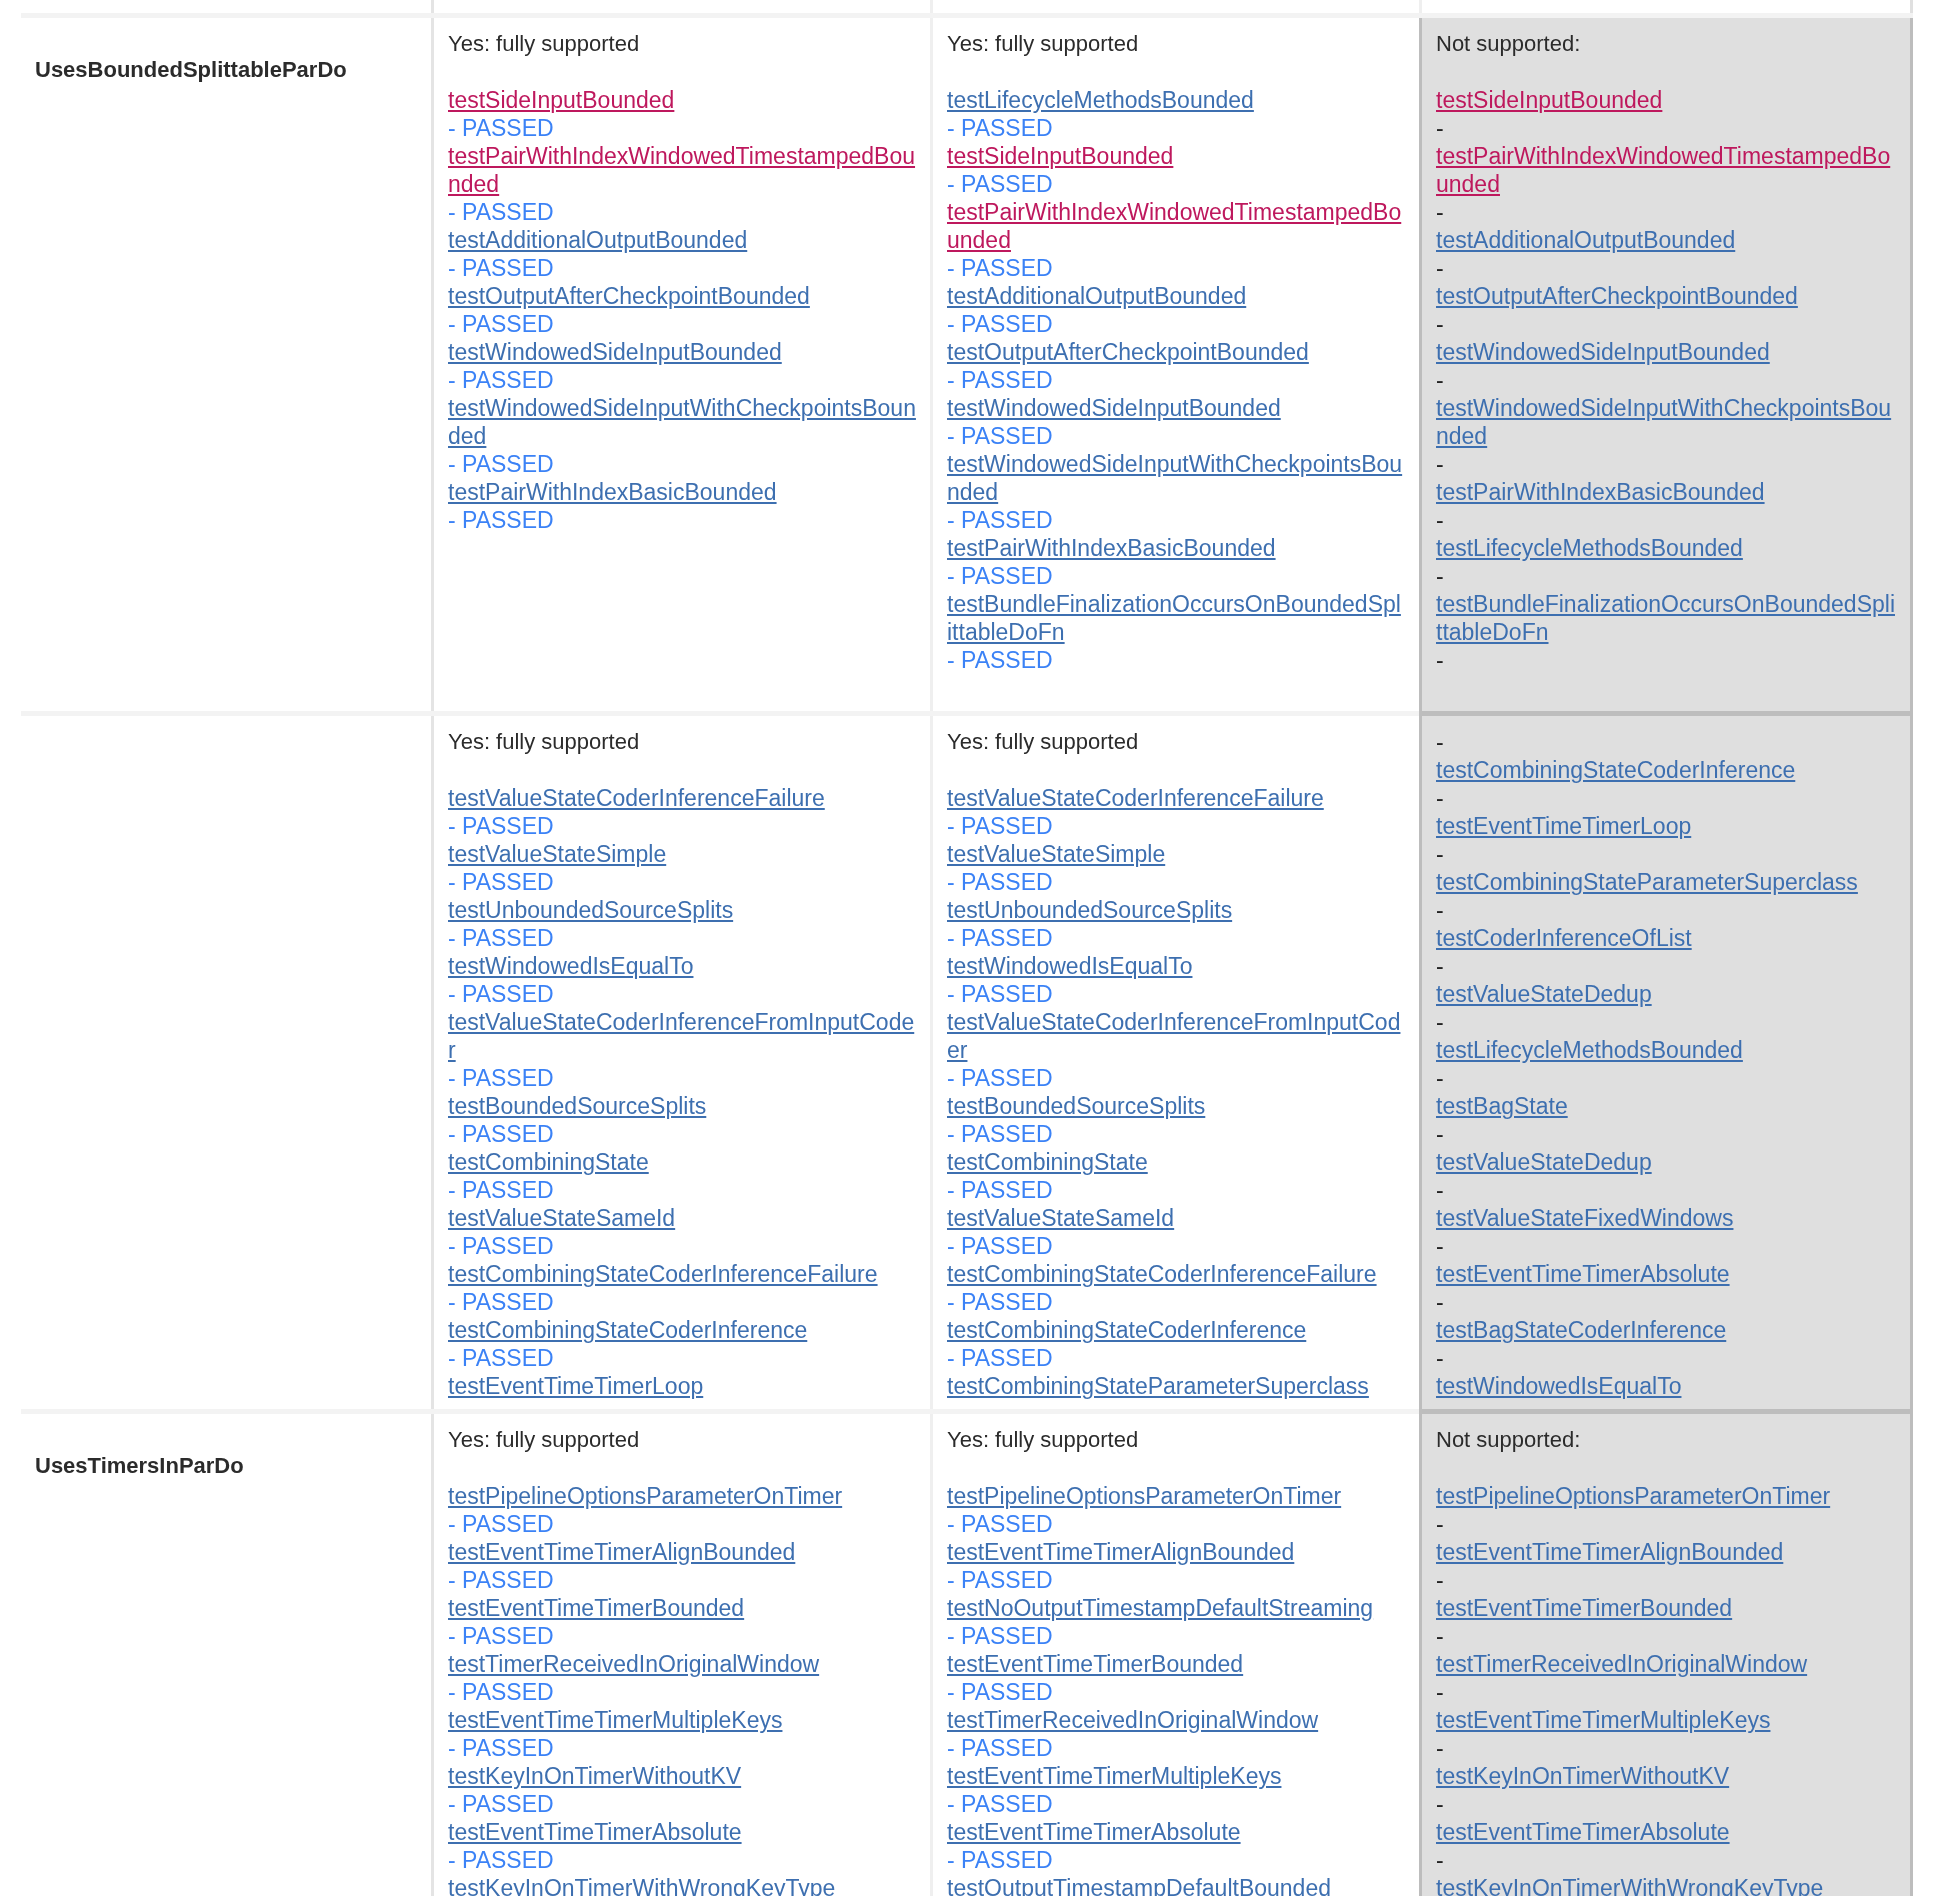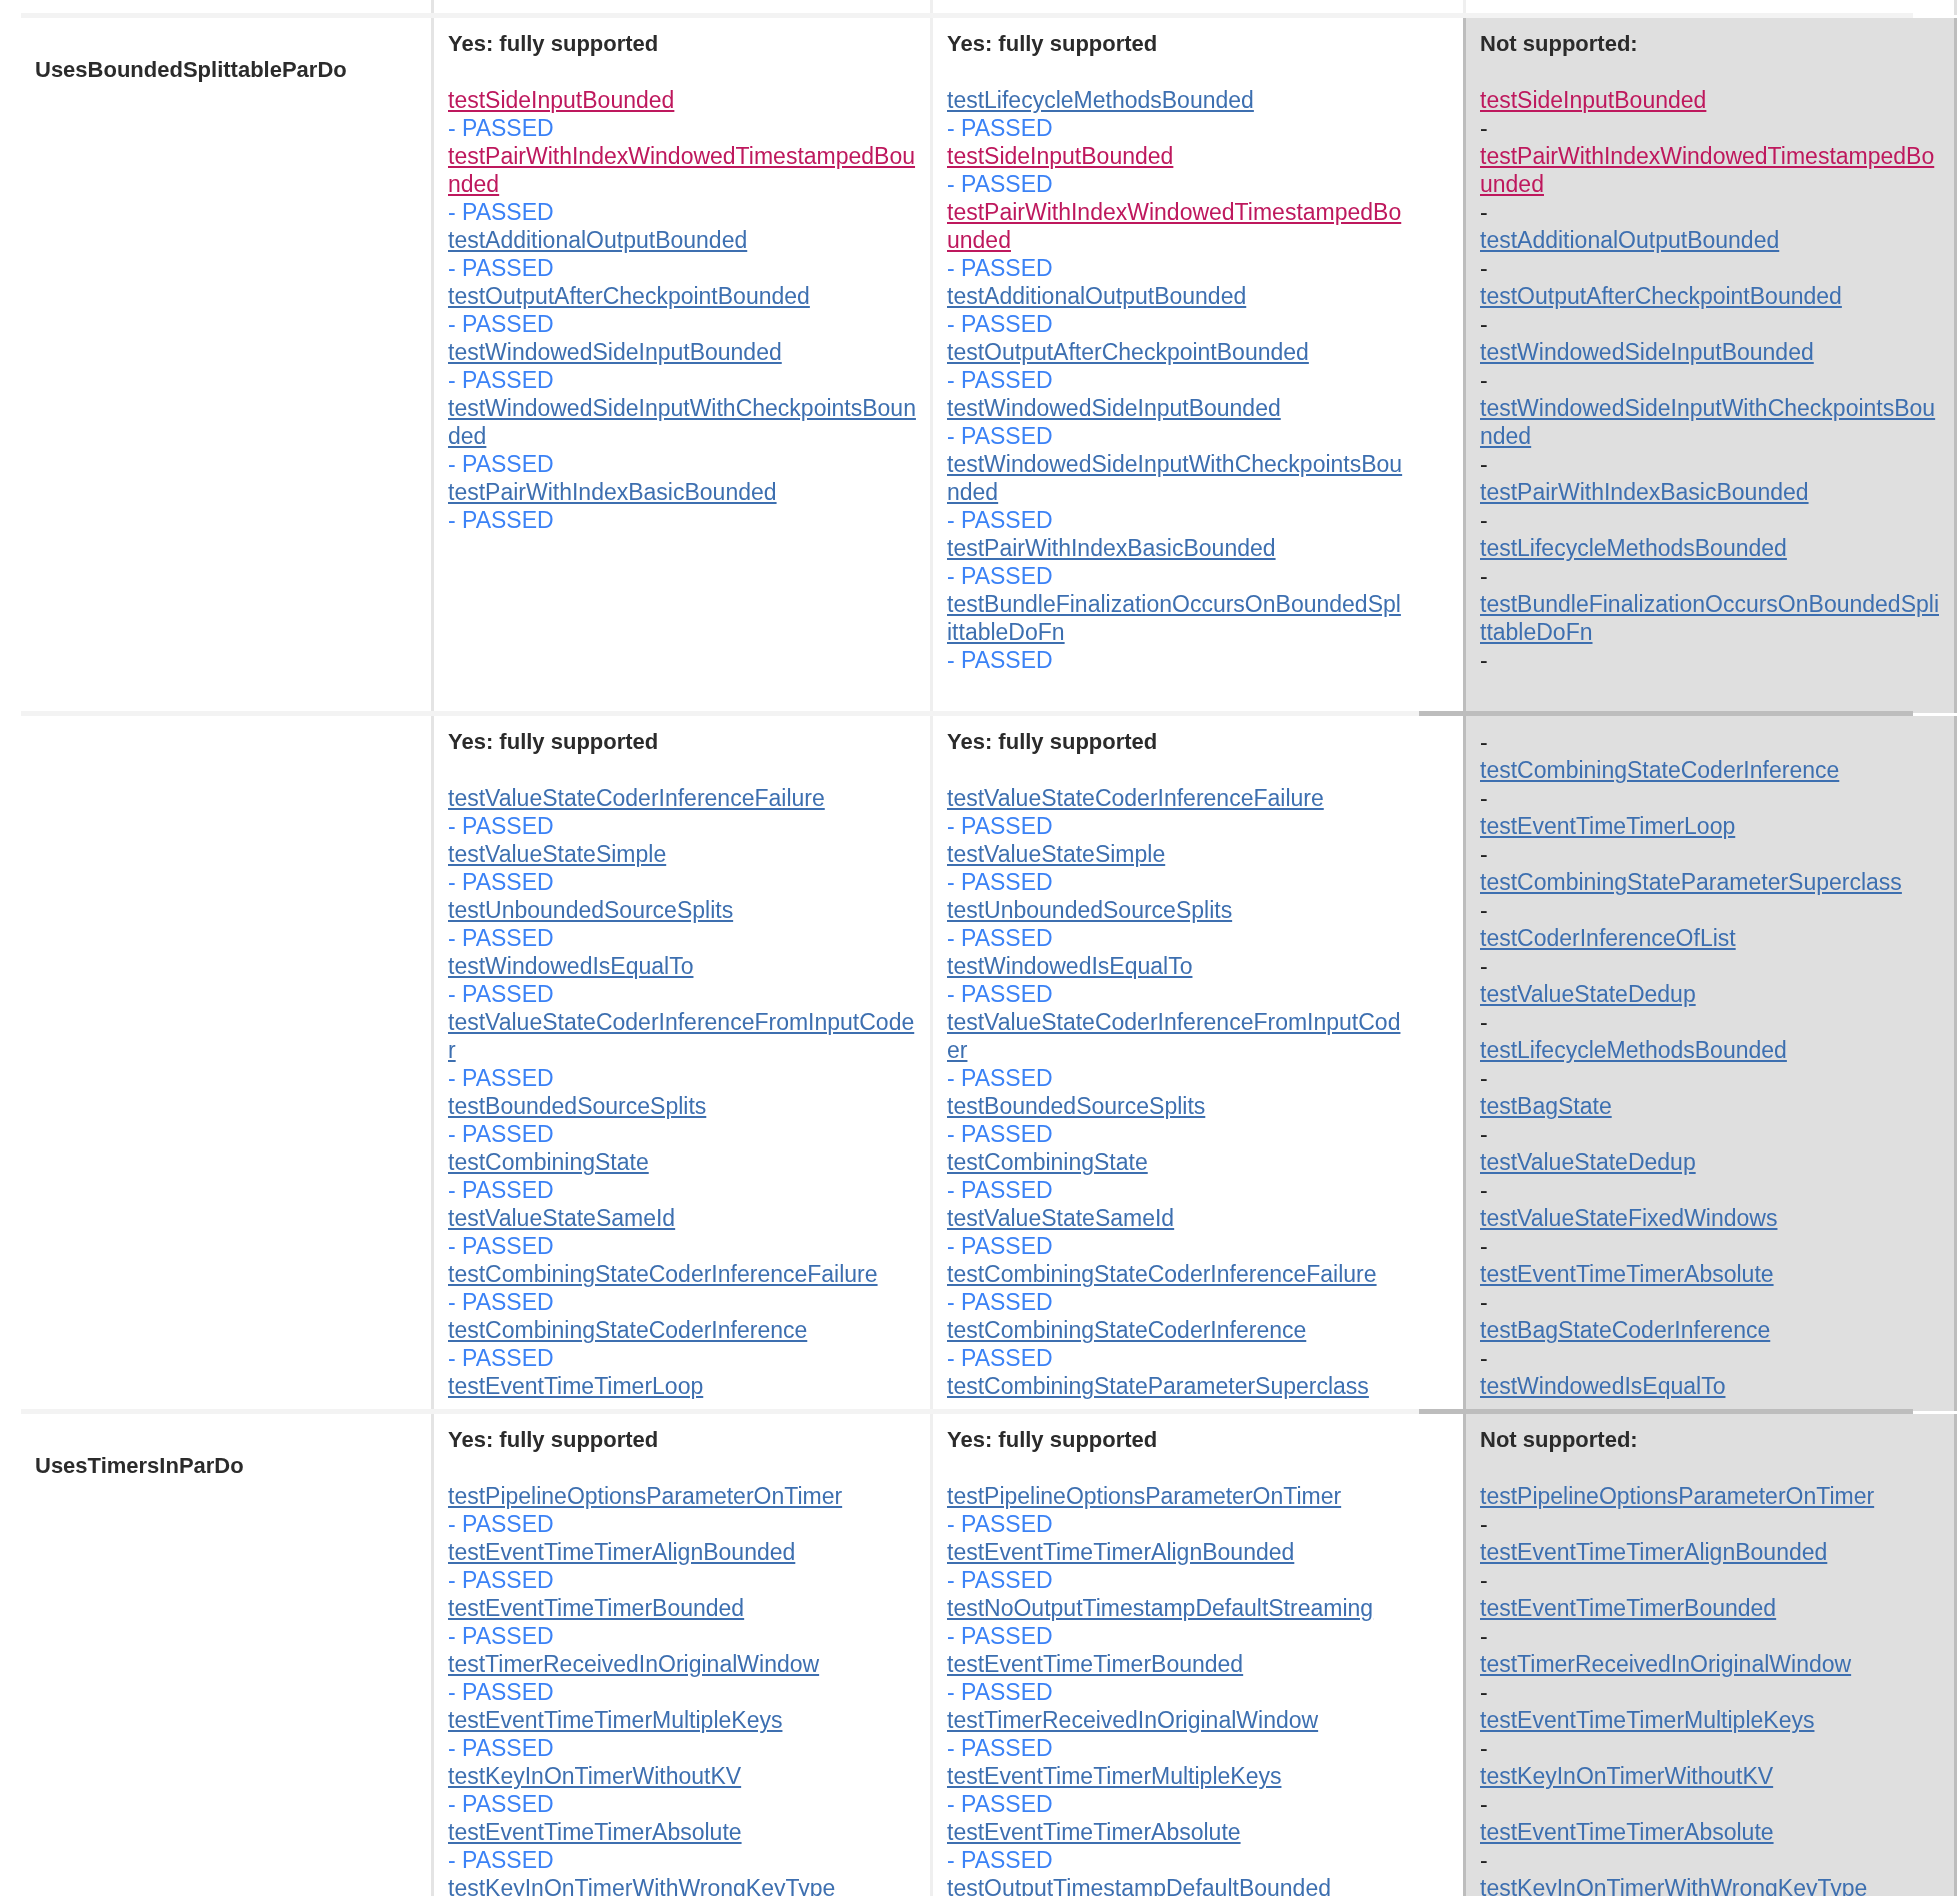--- a/index.html
+++ b/index.html
@@ -21,25 +21,25 @@
     box-sizing: border-box;
   }
   .cell {
     position: absolute; top: 0; bottom: 0; box-sizing: border-box;
     padding: 12px 14px 0 14px; overflow: hidden;
     font-size: 23px; line-height: 28px;
   }
   .c0 { left: 0; width: 410px; }
   .c1 { left: 410px; width: 499px; border-left: 3px solid #e4e4e4; }
   .c2 { left: 909px; width: 489px; border-left: 3px solid #efefef; }
-  .c3 { left: 1442px; width: 494px; background: #dfdfdf; border-left: 3px solid #bdbdbd; border-right: 3px solid #bdbdbd; }
+  .c3 { left: 1398px; width: 494px; background: #dfdfdf; border-left: 3px solid #bdbdbd; border-right: 3px solid #bdbdbd; }
   .row .c3 { border-top: 0; }
   .row-sep-grey { position: absolute; left: 1398px; width: 494px; height: 5px; background: #bdbdbd; }
   .feature { font-weight: bold; font-size: 22px; color: #2b2b2b; margin-top: 26px; }
-  .status { font-weight: bold; font-size: 22px; color: #2b2b2b; margin-bottom: 28px; }
+  .status { font-weight: normal; font-size: 22px; color: #2b2b2b; margin-bottom: 28px; }
   .item { display: block; }
   a.link { color: #3d6fb0; text-decoration: underline; word-break: break-all; }
   a.link.visited { color: #be185d; }
   .result { color: #3b82f6; }
   .dash { color: #222; }
 </style>
 </head>
 <body>
 
 <div class="table">

